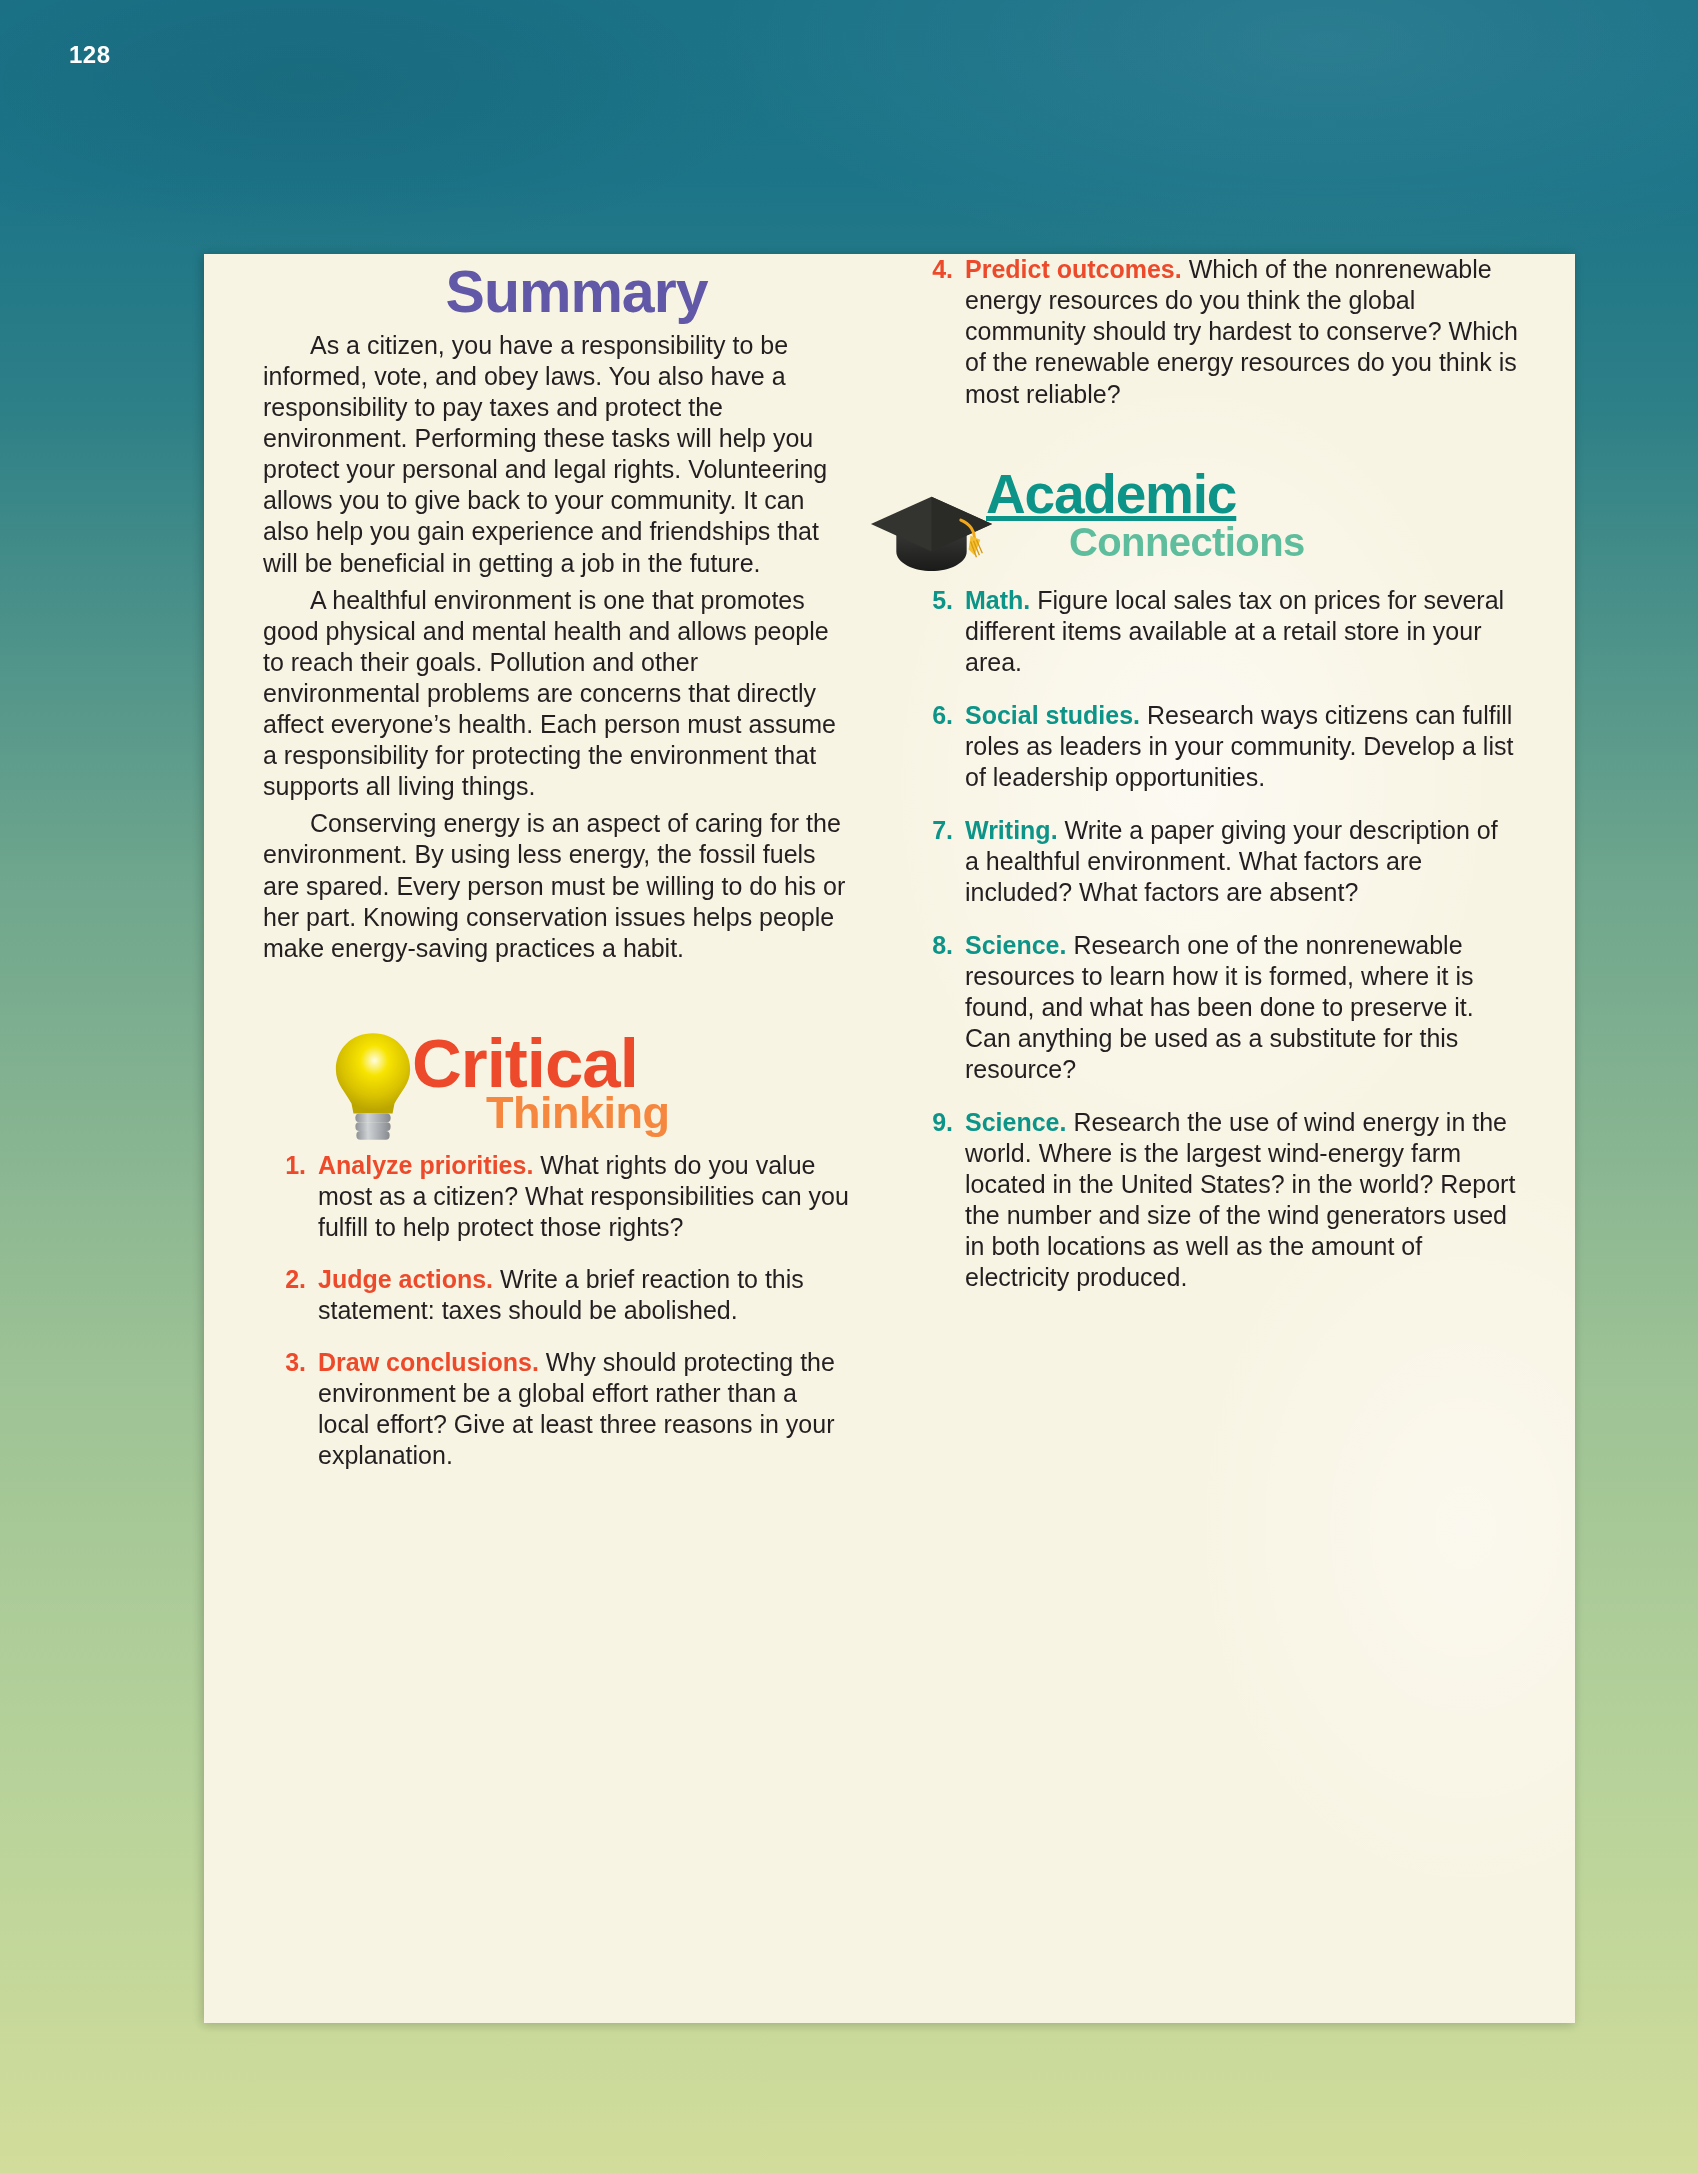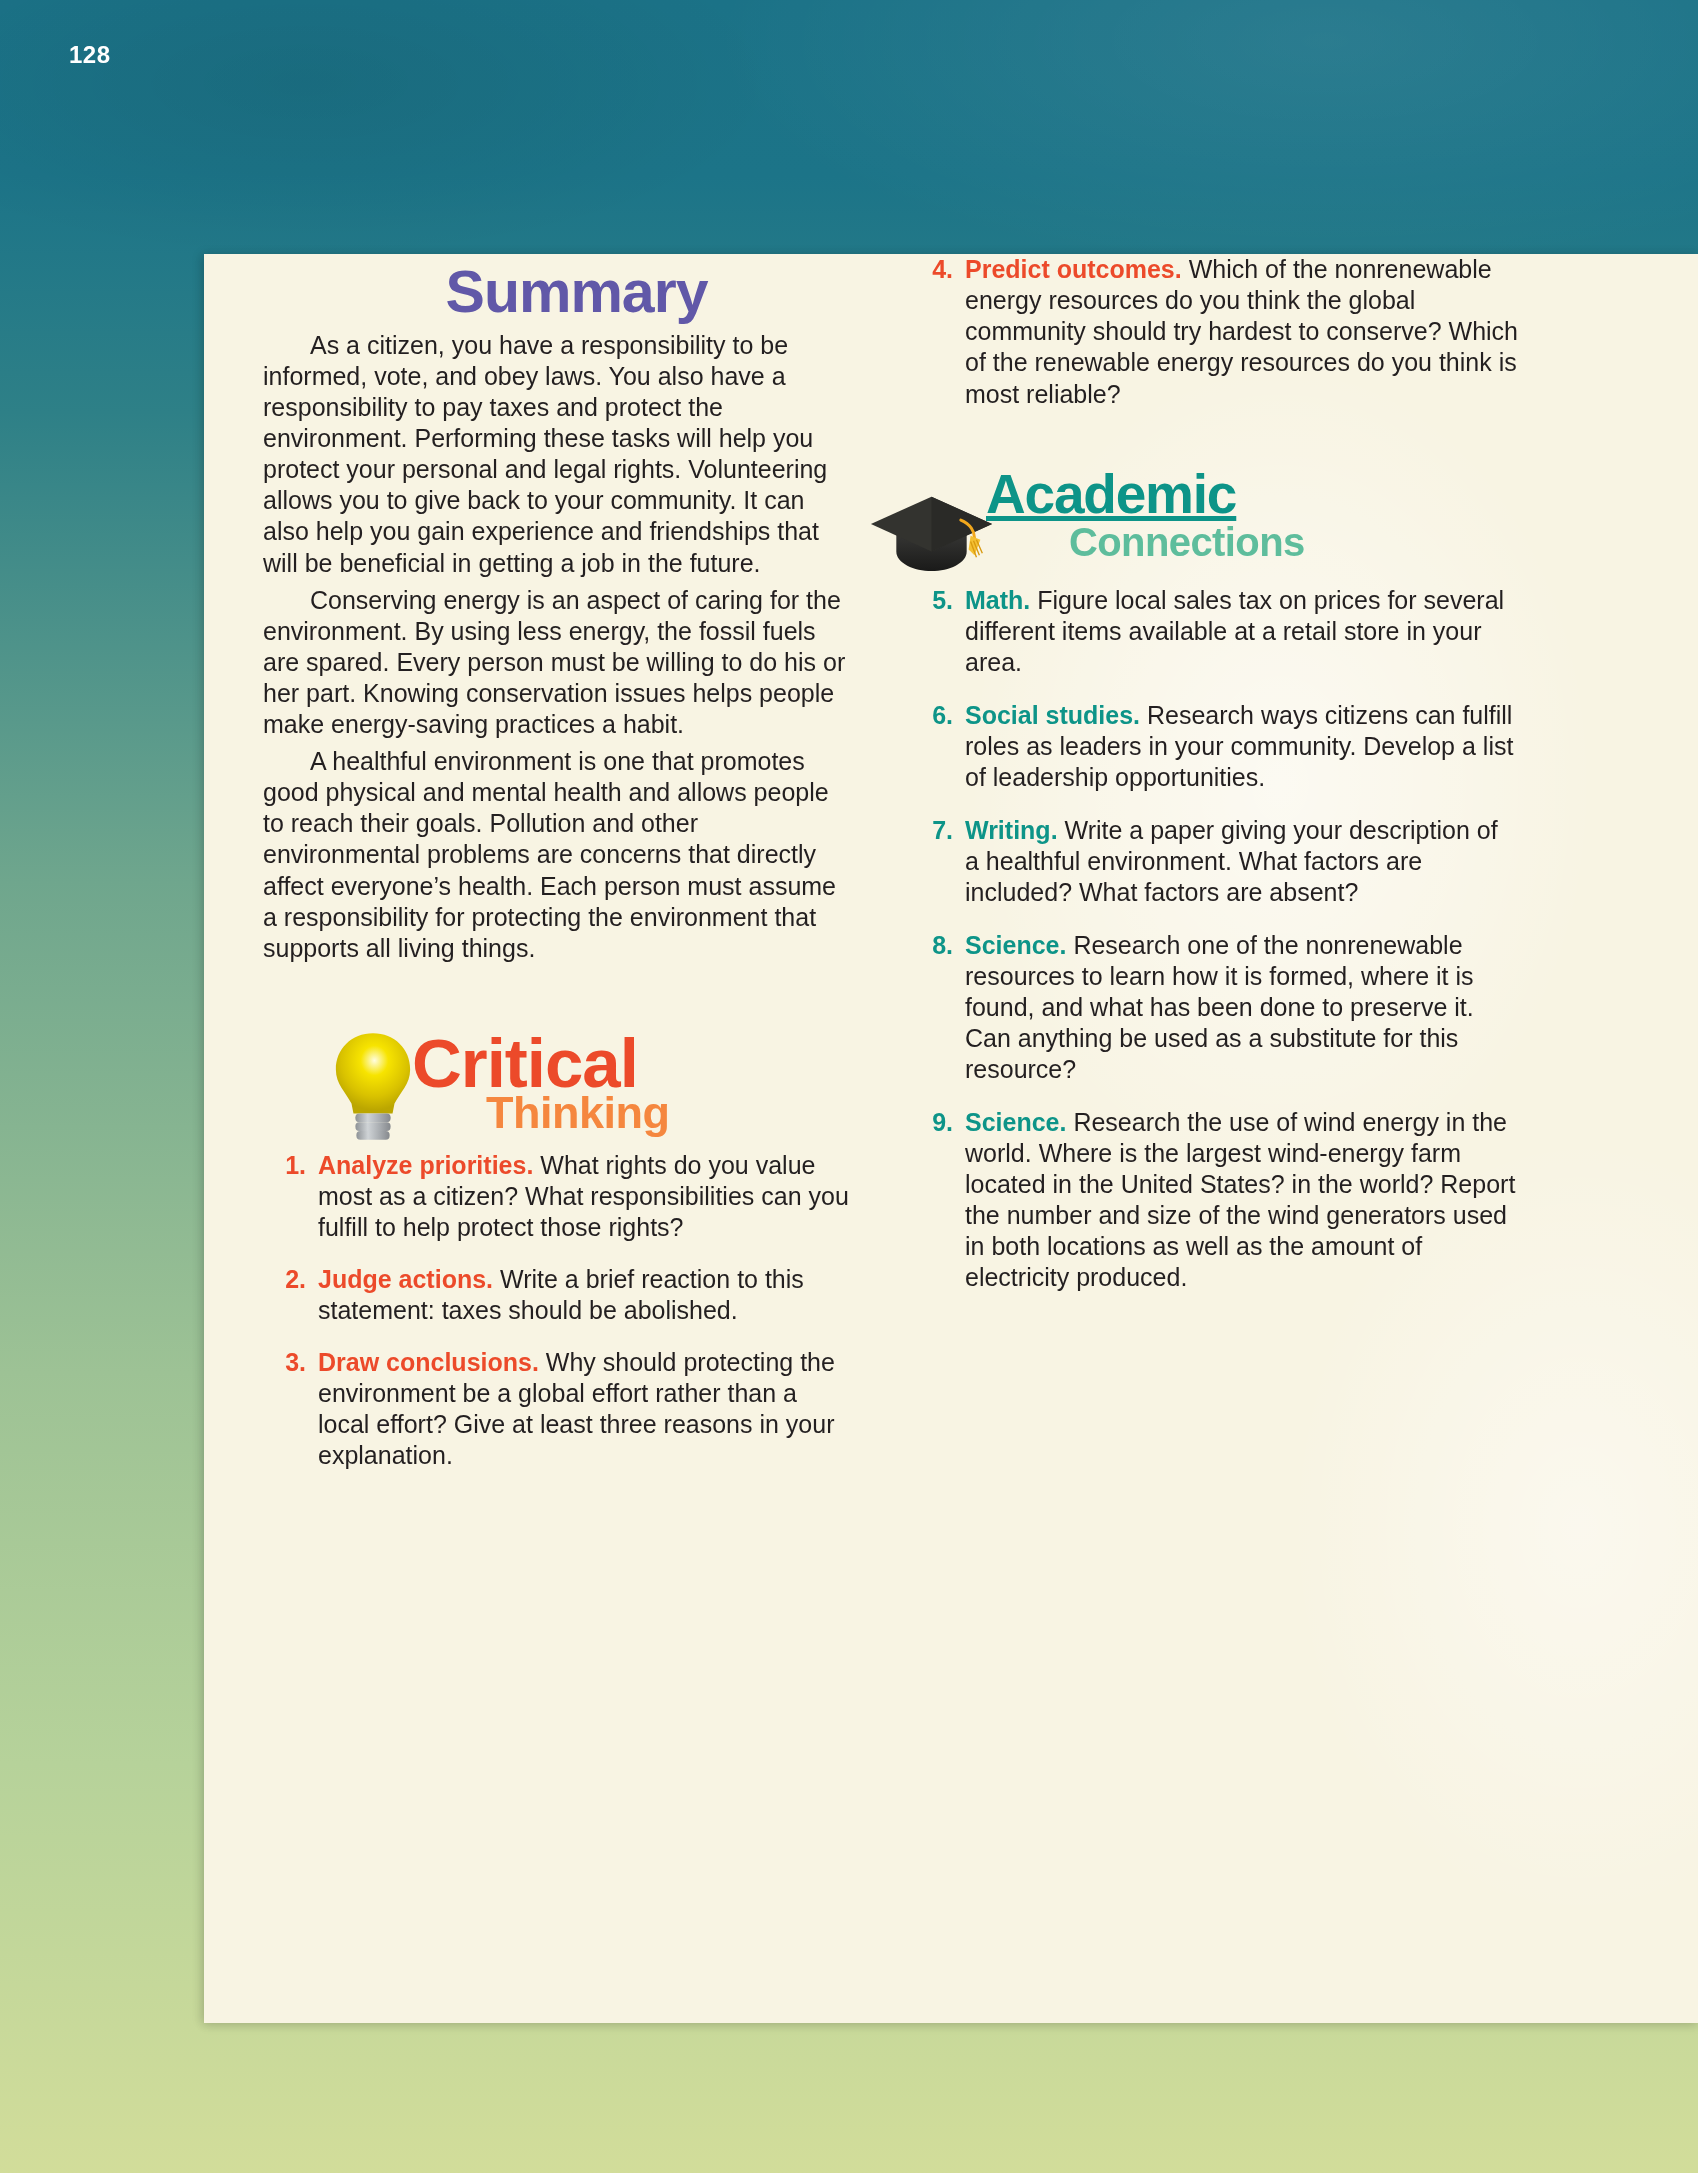--- a/index.html
+++ b/index.html
@@ -64,21 +64,21 @@
     -webkit-text-stroke: 6.9px #ffffff;
     paint-order: stroke fill;
     text-shadow: 3.9px 4.9px 5.9px rgba(0,0,0,0.28);
   }
 
   
   .content-card {
     position: absolute;
     left: 204px;
     top: 254px;
-    width: 1495px;
+    width: 1371px;
     height: 1769px;
     background: #f8f4e3;
     box-shadow: -2.9px 0 9.8px rgba(0,0,0,0.12), 0 2.9px 9.8px rgba(0,0,0,0.10);
   }
   .content-card::after {
     content: "";
     position: absolute;
     inset: 0;
     background:
       radial-gradient(ellipse 510px 686px at 72% 30%, rgba(255,255,255,0.55), rgba(255,255,255,0) 62%),
@@ -228,22 +228,22 @@
 
 
   <div class="content-card">
     <div class="columns">
 
       <div class="col col-left">
 
         <div class="summary-heading">Summary</div>
 
         <p class="body-par">As a citizen, you have a responsibility to be informed, vote, and obey laws. You also have a responsibility to pay taxes and protect the environment. Performing these tasks will help you protect your personal and legal rights. Volunteering allows you to give back to your community. It can also help you gain experience and friendships that will be beneficial in getting a job in the future.</p>
+        <p class="body-par">A healthful environment is one that promotes good physical and mental health and allows people to reach their goals. Pollution and other environmental problems are concerns that directly affect everyone’s health. Each person must assume a responsibility for protecting the environment that supports all living things.</p>
         <p class="body-par">Conserving energy is an aspect of caring for the environment. By using less energy, the fossil fuels are spared. Every person must be willing to do his or her part. Knowing conservation issues helps people make energy-saving practices a habit.</p>
-        <p class="body-par">A healthful environment is one that promotes good physical and mental health and allows people to reach their goals. Pollution and other environmental problems are concerns that directly affect everyone’s health. Each person must assume a responsibility for protecting the environment that supports all living things.</p>
 
         <div class="ct-head">
           <svg class="bulb" viewBox="0 0 88 118">
             <defs>
               <radialGradient id="bulbGrad" cx="52%" cy="34%" r="62%">
                 <stop offset="0%" stop-color="#fffde0"></stop>
                 <stop offset="30%" stop-color="#f7e400"></stop>
                 <stop offset="72%" stop-color="#d9c200"></stop>
                 <stop offset="100%" stop-color="#bba600"></stop>
               </radialGradient>

